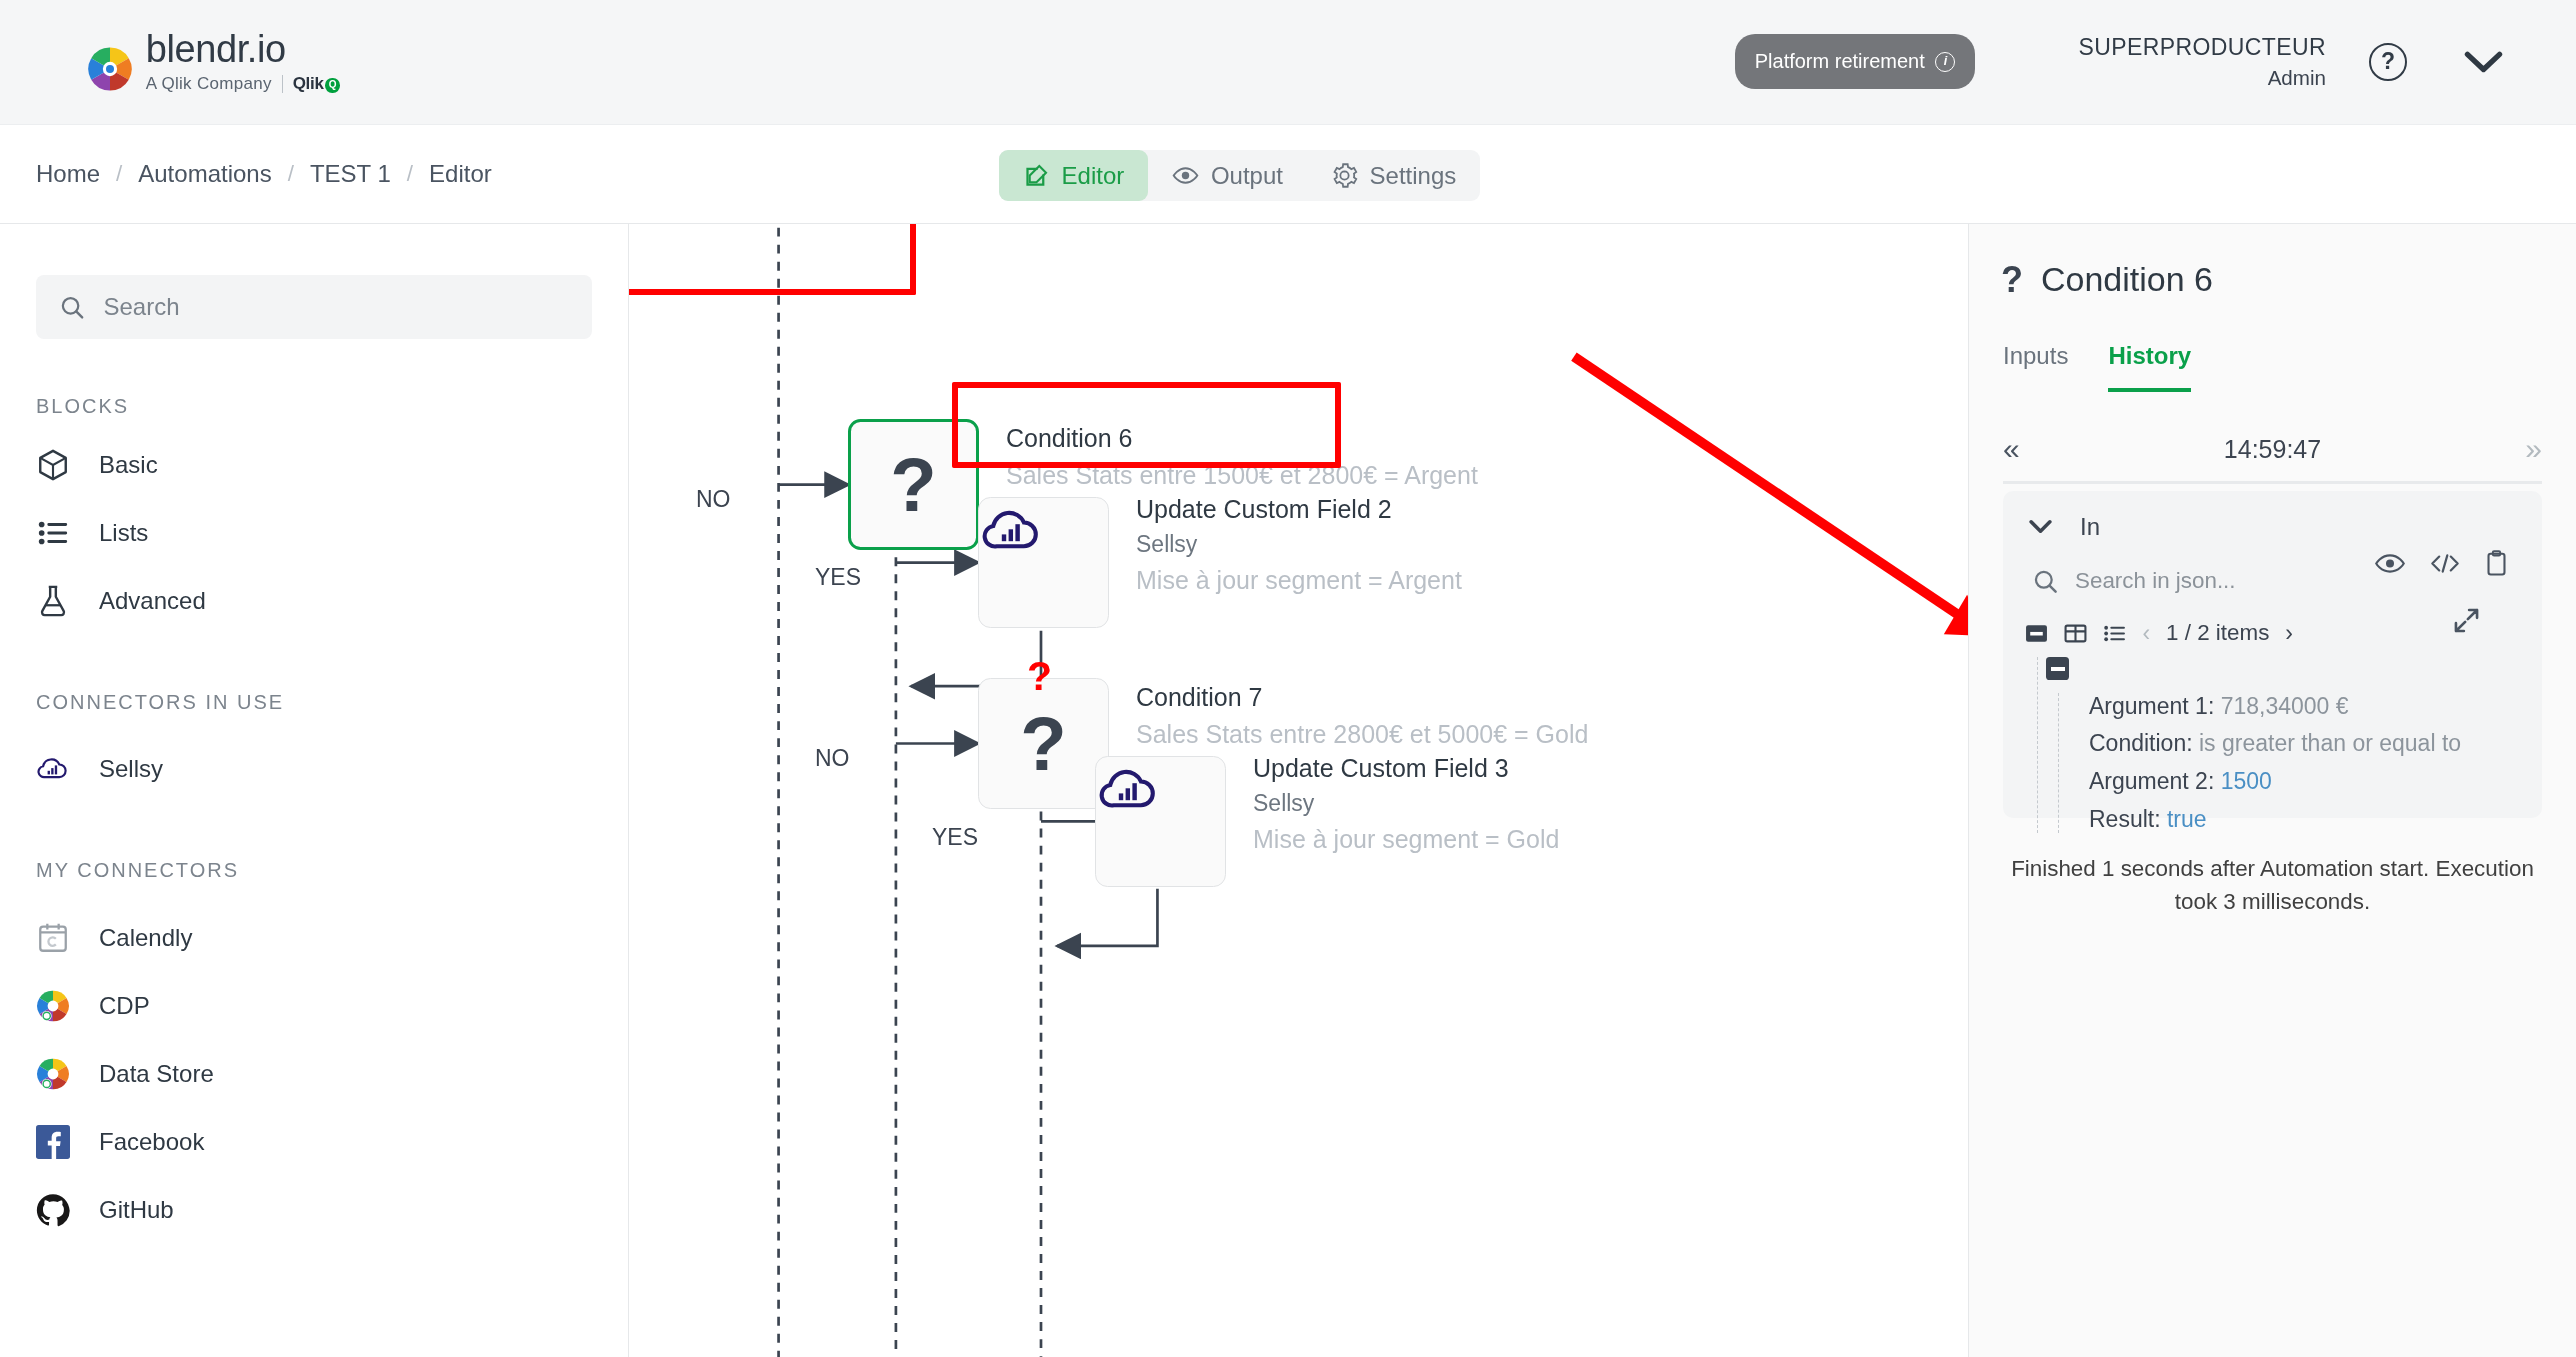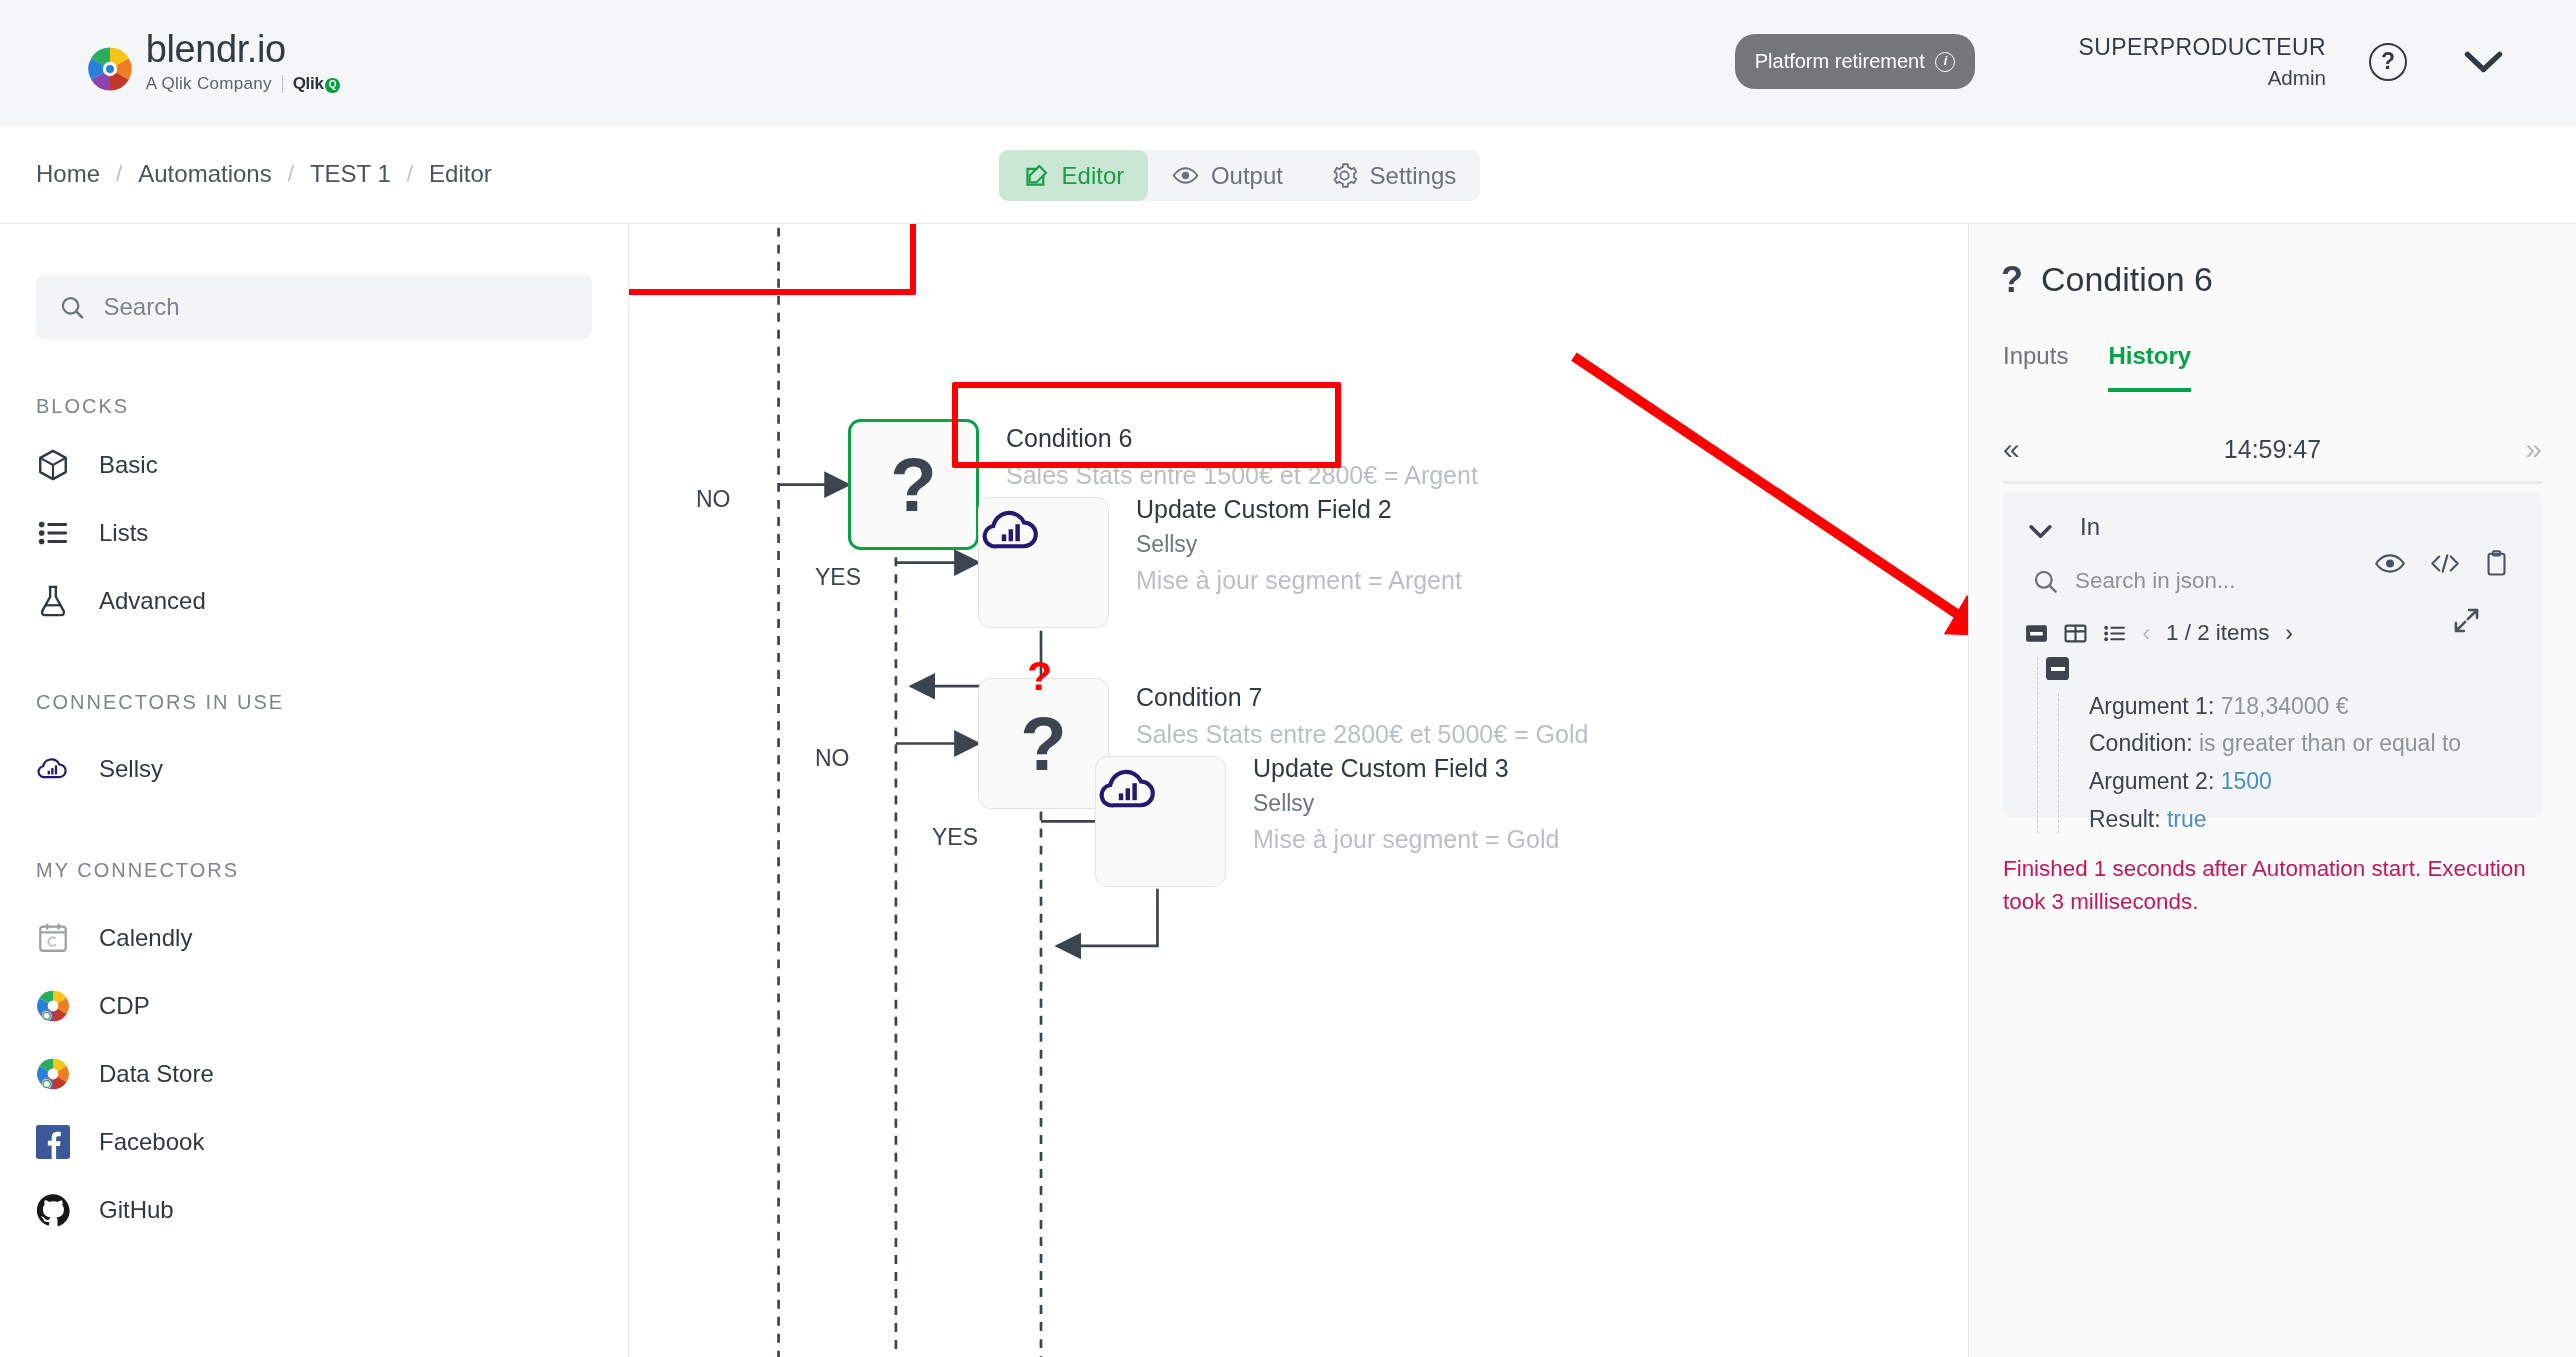--- a/index.html
+++ b/index.html
@@ -111,21 +111,21 @@
   .rp-tabline { position: absolute; left: 34px; right: 34px; top: 257px; height: 2.7px; background: #e8eaec; }
 
   .ts-row { display: flex; align-items: center; justify-content: space-between;
     padding: 0 34px; margin-top: 40px; }
   .ts-arrow { font-size: 30px; color: #4a5461; cursor: pointer; }
   .ts-arrow.dim { color: #b3babf; }
   .ts-val { font-size: 25px; color: #3c4450; }
 
   .card { margin: 25px 34px 0 34px; background: #f3f4f5; border-radius: 10px;
     padding: 21.5px 0 27px 0; position: relative; }
-  .card-head { display: flex; align-items: flex-end; gap: 27px; padding-left: 25px; }
+  .card-head { display: flex; align-items: center; gap: 27px; padding-left: 25px; }
   .card-cap { font-size: 24px; color: #3c4450; }
   .jsearch { display: flex; align-items: center; gap: 16px; padding-left: 29px; margin-top: 27px; }
   .jsearch-in { border: none; background: transparent; outline: none; font-size: 22.4px;
     color: #4a5461; font-family: inherit; width: 269px; }
   .jsearch-in::placeholder { color: #8b9299; }
   .jicons { position: absolute; right: 34px; top: 59px; display: flex; gap: 25px; align-items: center; }
   .jicon { cursor: pointer; }
   .jexpand { position: absolute; right: 61px; top: 115px; cursor: pointer; }
   .jrow { display: flex; align-items: center; gap: 16px; padding-left: 22.4px; margin-top: 25px; }
   .jbtn { width: 23px; height: 23px; cursor: pointer; }
@@ -137,21 +137,21 @@
     position: relative; margin-left: 8px; cursor: pointer; }
   .jminus::after { content: ""; position: absolute; left: 4.5px; top: 10px; width: 14.3px; height: 3.6px; background: #fff; }
   .jkids { margin: 12.5px 0 0 20px; border-left: 1.8px dashed #c4c9ce; padding-left: 30px; }
   .jline { font-size: 23px; margin-bottom: 10.7px; white-space: nowrap; }
   .jkey { color: #3c4450; }
   .jstr { color: #8c949c; }
   .jnum { color: #4a8fc4; }
   .jbool { color: #4a8fc4; }
   .outval { font-size: 24px; color: #4a8fc4; padding-left: 29px; margin-top: 47px; }
   .oicons { position: absolute; right: 45px; top: 79px; display: flex; gap: 34px; }
-  .footnote { margin: 34px 34px 0 34px; font-size: 22.4px; color: #be185d; line-height: 1.48; }
+  .footnote { margin: 34px 34px 0 34px; font-size: 22.4px; color: #404040; line-height: 1.48; text-align: center; }
 </style>
 </head>
 <body>
 
 <div class="app">
 
   <div class="topbar">
     <div class="logo-wrap">
       <svg class="logo-mark" viewBox="0 0 56 56">
         <path d="M28 28 L28 4 A24 24 0 0 1 49 16 Z" fill="#f5c518"></path>

